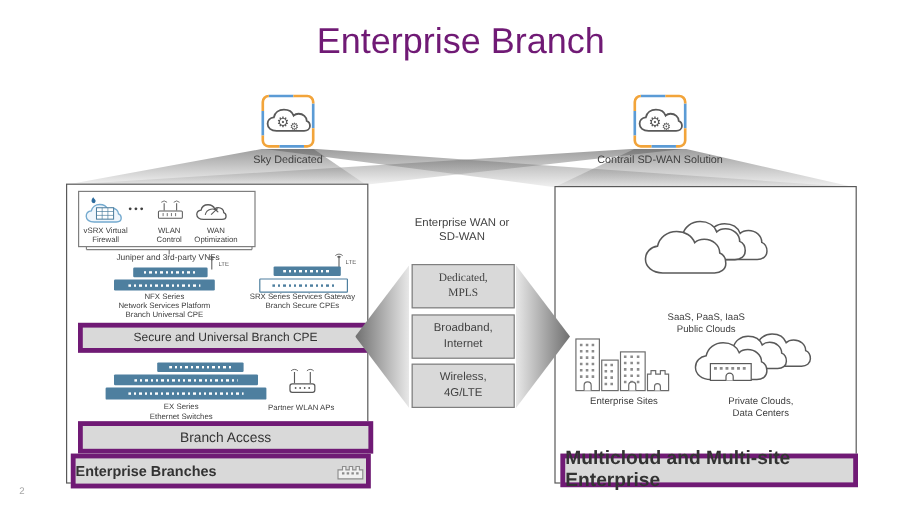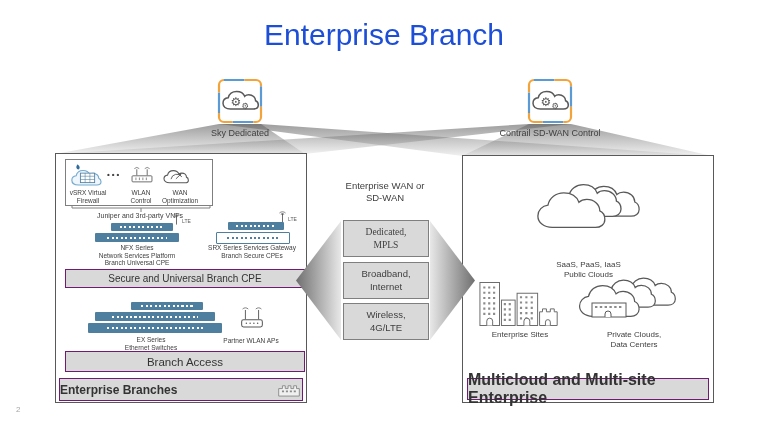--- a/index.html
+++ b/index.html
@@ -2,35 +2,35 @@
 <html><head>
 <meta charset="utf-8">
 <style>
   html,body{margin:0;padding:0;background:#fff;}
   #slide{position:relative;width:768px;height:432px;background:#ffffff;overflow:hidden;
          font-family:"Liberation Sans",sans-serif;color:#404040;}
   .abs{position:absolute;}
   .ctr{text-align:center;line-height:1.18;}
   .beam{position:absolute;background:linear-gradient(to bottom,rgba(105,105,105,.65),rgba(190,190,190,.22));}
   .panel{position:absolute;background:#fff;border:1.5px solid #595959;}
-  .graybar{position:absolute;background:#D9D9D9;border:1px solid #701a75;display:flex;align-items:center;justify-content:center;color:#333;}
+  .graybar{position:absolute;background:#D9D9D9;border:4px solid #701a75;display:flex;align-items:center;justify-content:center;color:#333;}
   .wanbox{position:absolute;left:343px;width:84px;height:35px;background:#D9D9D9;border:1px solid #7F7F7F;
           display:flex;flex-direction:column;align-items:center;justify-content:center;font-size:9.5px;line-height:12.5px;color:#404040;z-index:3;}
   .arrow{position:absolute;z-index:2;}
   .bar{position:absolute;background:#4E7F9F;border-radius:1px;}
   .bar::after{content:"";position:absolute;left:14%;right:14%;top:50%;height:2px;margin-top:-1px;
               background:repeating-linear-gradient(90deg,#fff 0 2px,transparent 2px 4.5px);}
   .bar.outline{background:#fff;border:1px solid #4E7F9F;}
   .bar.outline::after{background:repeating-linear-gradient(90deg,#4E7F9F 0 2px,transparent 2px 4.5px);}
   .sub{position:absolute;border:1px solid #7F7F7F;background:#fff;}
   .tiny{font-size:6.5px;line-height:7.6px;color:#404040;}
   .small{font-size:7px;line-height:8.2px;color:#404040;}
   .med{font-size:8px;line-height:9.6px;color:#404040;}
   .lte{position:absolute;font-size:5px;color:#595959;}
-  #title{position:absolute;left:0;right:0;top:18px;text-align:center;font-size:30px;color:#1d4ed8;}
+  #title{position:absolute;left:0;right:0;top:18px;text-align:center;font-size:30px;color:#701a75;}
   .cloudlabel{position:absolute;font-size:9px;color:#404040;text-align:center;z-index:1;}
   .footerbar{font-weight:bold;font-size:12px;gap:7px;}
   svg{display:block;}
 </style>
 </head>
 <body>
 
 <div id="slide">
 
   <div id="title">Enterprise Branch</div>
@@ -53,21 +53,21 @@
 
   <div class="abs" style="left:527px;top:78px;width:46px;height:46px;z-index:1;">
     <svg width="46" height="46" viewBox="0 0 46 46">
       <rect x="2" y="2" width="42" height="42" rx="5" fill="#ffffff" stroke="#5B9BD5" stroke-width="2.2" stroke-dasharray="20.5 20.5"></rect>
       <rect x="2" y="2" width="42" height="42" rx="5" fill="none" stroke="#F2A43A" stroke-width="2.2" stroke-dasharray="20.5 20.5" stroke-dashoffset="-20.5"></rect>
       <path d="M13.5 31 C8.8 31 6 28.5 6 25.2 C6 22.3 8.2 20.1 11.2 19.8 C12 16 15.4 13.4 19.6 13.4 C23.4 13.4 26.5 15.3 27.7 18.3 C28.8 17.2 30.3 16.8 31.8 16.8 C35.6 16.8 38.6 19.4 38.6 22.7 C40.4 23.4 41.3 25.2 41.3 27 C41.3 29.6 39 31 36.4 31 Z" fill="#fff" stroke="#595959" stroke-width="1.5"></path>
       <text x="13.5" y="27.5" font-size="12" fill="#595959" font-family="DejaVu Sans">⚙</text>
       <text x="24.5" y="30.5" font-size="8.5" fill="#595959" font-family="DejaVu Sans">⚙</text>
     </svg>
   </div>
-  <div class="cloudlabel" style="left:470px;top:128px;width:160px;">Contrail SD-WAN Control</div>
+  <div class="cloudlabel" style="left:470px;top:128px;width:160px;">Contrail SD-WAN Solution</div>
 
   <div class="panel" style="left:55px;top:153px;width:250px;height:248px;z-index:1;">
 
     <div class="sub" style="left:9px;top:5px;width:146px;height:45px;">
       <svg class="abs" style="left:3px;top:2px;" width="38" height="27" viewBox="0 0 40 28">
         <path d="M10 24 C5.5 24 3 21.8 3 19 C3 16.5 4.9 14.6 7.5 14.3 C8.2 11 11.2 8.7 14.8 8.7 C18.1 8.7 20.8 10.4 21.9 13 C22.8 12 24.1 11.7 25.4 11.7 C28.7 11.7 31.3 14 31.3 16.8 C32.9 17.4 33.7 19 33.7 20.6 C33.7 22.8 31.7 24 29.4 24 Z" fill="#EFF6FC" stroke="#74AACF" stroke-width="1.2"></path>
         <rect x="12" y="11.5" width="15" height="10" fill="#fff" stroke="#4E7F9F" stroke-width="0.9"></rect>
         <path d="M12 14.8 h15 M12 18.2 h15 M17 11.5 v10 M22 11.5 v10" stroke="#4E7F9F" stroke-width="0.6"></path>
         <path d="M8.5 7.2 C7 5.5 7.8 3.4 9.3 2.2 C9.6 3.4 11 3.8 11.2 5.2 C11.4 6.4 10.6 7.4 9.8 7.6 Z" fill="#2E6C9E"></path>
       </svg>

